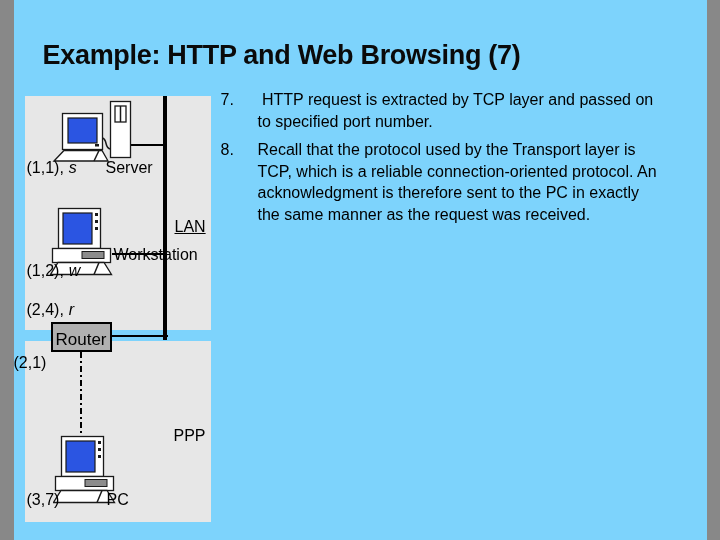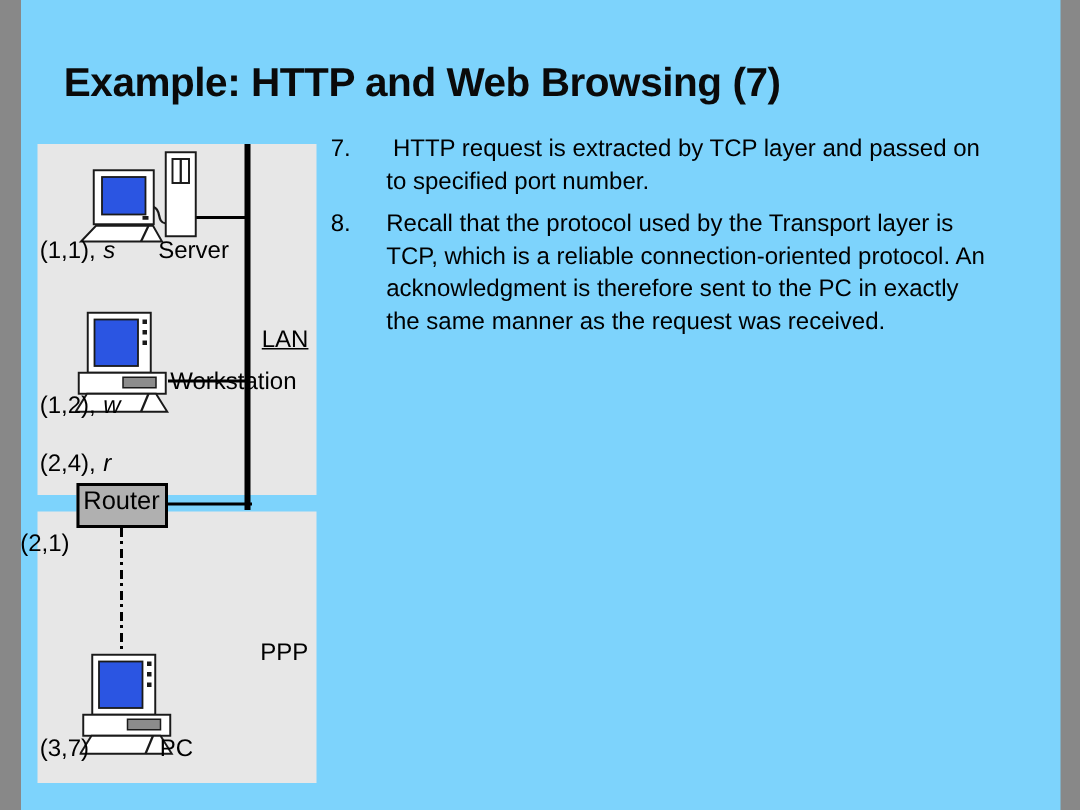--- a/index.html
+++ b/index.html
@@ -36,21 +36,21 @@
   .ital{font-style:italic;margin-left:5px;}
   .lbl-11{left:13px;top:159px;}  .lbl-server{left:92px;top:159px;text-align:right;}
   .lbl-lan{left:161px;top:186px;text-decoration:underline;margin-top:32px;}
   .lbl-12{left:13px;top:262px;}  .lbl-ws{left:100px;top:246px;}
   .lbl-13{left:13px;top:301px;}
   .lbl-21{left:0;top:354px;}
   .lbl-ppp{left:160px;top:427px;}
   .lbl-22{left:13px;top:491px;}  .lbl-pc{left:93px;top:491px;}
   .router-box{
     left:37px;top:322px;width:61px;height:30px;background:var(--router-gray);
-    border:2px solid #000;display:flex;align-items:flex-start;justify-content:center;
+    border:2px solid #000;display:flex;align-items:flex-end;justify-content:center;
     font-size:17px;z-index:3;
   }
   svg{display:block;}
   .outline{fill:#fff;stroke:#1a1a1a;stroke-width:1.3;}
   .screen-fill{fill:var(--screen-blue);stroke:#1a1a1a;stroke-width:1.2;}
   .slot-fill{fill:var(--slot-gray);stroke:#1a1a1a;stroke-width:1;}
   .wire{fill:none;stroke:#1a1a1a;stroke-width:1.5;}
   .dark{fill:#1a1a1a;}
   .bullets{left:200px;top:89px;width:505px;font-size:16px;line-height:21.5px;}
   .bullet-row{display:flex;}

